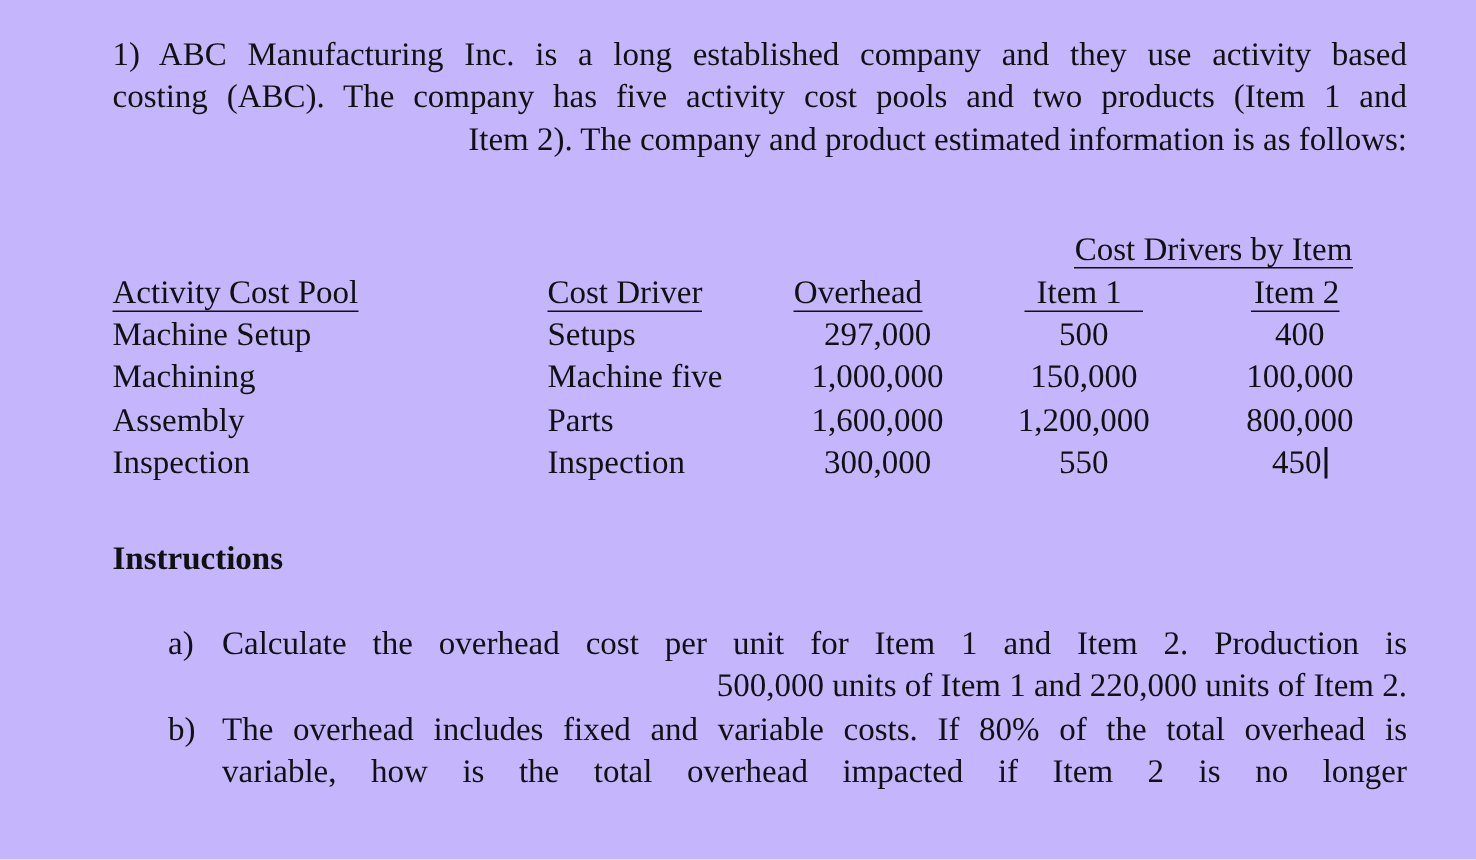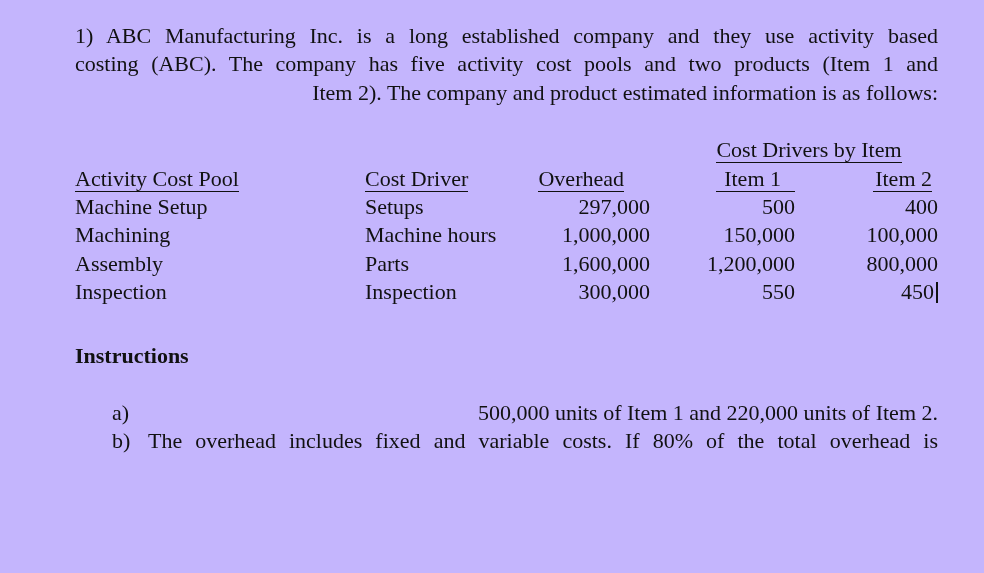--- a/index.html
+++ b/index.html
@@ -16,30 +16,30 @@
     box-sizing: border-box;
     padding: 22px 46px 0 75px;
   }
   .jline { text-align: justify; text-align-last: justify; white-space: nowrap; }
   .line  { text-align: right; }
 
   table.cost-table {
     border-collapse: collapse;
     table-layout: fixed;
     width: 863px;
-    margin-top: 29px;
+    margin-top: 45px;
   }
   table.cost-table td {
     padding: 0;
     line-height: 28.4px;
     vertical-align: baseline;
     white-space: pre;
     overflow: visible;
   }
-  td.r { text-align: right; }
+  td.r { text-align: center; }
   td.c { text-align: center; }
 
   .u { border-bottom: 1.5px solid #111111; padding-bottom: 0px; }
   .gh { margin-left: 30px; }
   .hd-overhead { margin-right: 26px; }
   .hd-item1 { padding-left: 8px; padding-right: 14px; }
   .hd-item2 { padding-left: 2px; margin-right: 6px; }
 
   .caret {
     display: inline-block;
@@ -92,21 +92,21 @@
     </tr>
     <tr>
       <td>Machine Setup</td>
       <td>Setups</td>
       <td class="r">297,000</td>
       <td class="r">500</td>
       <td class="r">400</td>
     </tr>
     <tr>
       <td>Machining</td>
-      <td>Machine hours</td>
+      <td>Machine five</td>
       <td class="r">1,000,000</td>
       <td class="r">150,000</td>
       <td class="r">100,000</td>
     </tr>
     <tr>
       <td>Assembly</td>
       <td>Parts</td>
       <td class="r">1,600,000</td>
       <td class="r">1,200,000</td>
       <td class="r">800,000</td>
@@ -120,24 +120,26 @@
     </tr>
   </tbody>
     </table>
 
   <div class="instr-heading">Instructions</div>
 
   <div class="instr-list">
     <div class="li">
       <span class="marker">a)</span>
       <div class="li-lines">
+        <div class="jline">Calculate the overhead cost per unit for Item 1 and Item 2. Production is</div>
         <div class="line">500,000 units of Item 1 and 220,000 units of Item 2.</div>
       </div>
     </div>
     <div class="li">
       <span class="marker">b)</span>
       <div class="li-lines">
         <div class="jline">The overhead includes fixed and variable costs. If 80% of the total overhead is</div>
+        <div class="jline">variable, how is the total overhead impacted if Item 2 is no longer</div>
       </div>
     </div>
   </div>
 
 </div>
 
 </body></html>

